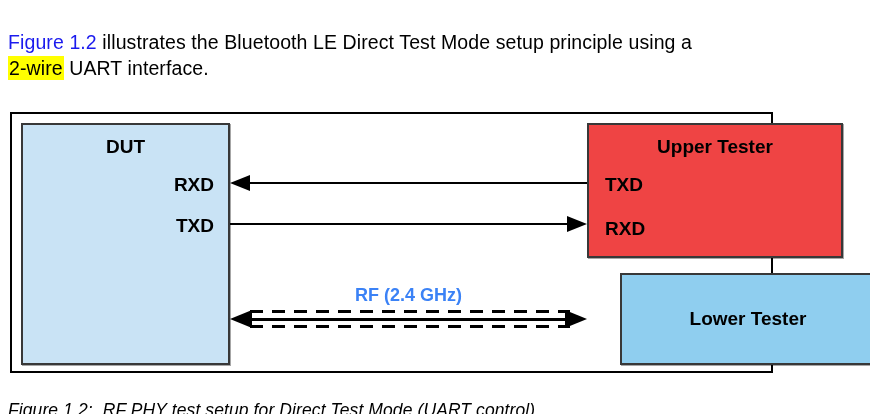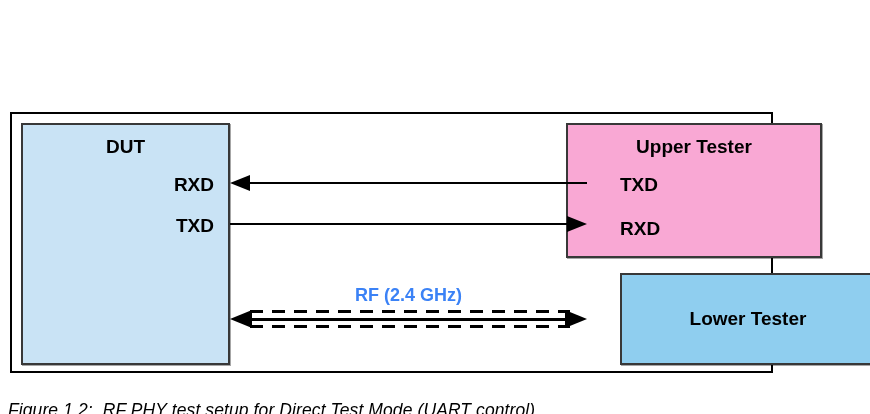--- a/index.html
+++ b/index.html
@@ -48,37 +48,36 @@
     font-size: 19px;
     color: #000000;
     text-align: center;
   }
   .port {
     position: absolute;
     font-weight: bold;
     font-size: 19px;
     line-height: 20px;
     color: #000000;
-    margin-left: 36px;
   }
 
   .dut {
     left: 9px; top: 9px;
     width: 209px; height: 242px;
     background: #c9e3f5;
   }
   .dut .box-title { margin-top: 11px; }
   .dut .port { right: 14px; text-align: right; }
   .dut .port-rxd { top: 50px; }
   .dut .port-txd { top: 91px; }
 
   .upper {
-    left: 554px; top: 9px;
+    left: 575px; top: 9px;
     width: 256px; height: 135px;
-    background: #f9a8d4;
+    background: #ef4444;
   }
   .upper .box-title { margin-top: 11px; }
   .upper .port { left: 16px; }
   .upper .port-txd { top: 50px; }
   .upper .port-rxd { top: 94px; }
 
   .lower {
     left: 575px; top: 159px;
     width: 256px; height: 92px;
     background: #8fceef;
@@ -130,20 +129,21 @@
     color: #000000;
     white-space: pre;
     letter-spacing: 0.1px;
   }
 </style>
 </head>
 <body>
 
 <div class="page">
 
+  <p class="intro"><span class="link">Figure 1.2</span><span> illustrates the Bluetooth LE Direct Test Mode setup principle using a</span><br><span class="hl">2-wire</span><span> UART interface.</span></p>
 
   <div class="frame">
     <div class="frame-inner">
 
       <div class="box dut">
         <div class="box-title">DUT</div>
         <div class="port port-rxd">RXD</div>
         <div class="port port-txd">TXD</div>
       </div>
 

